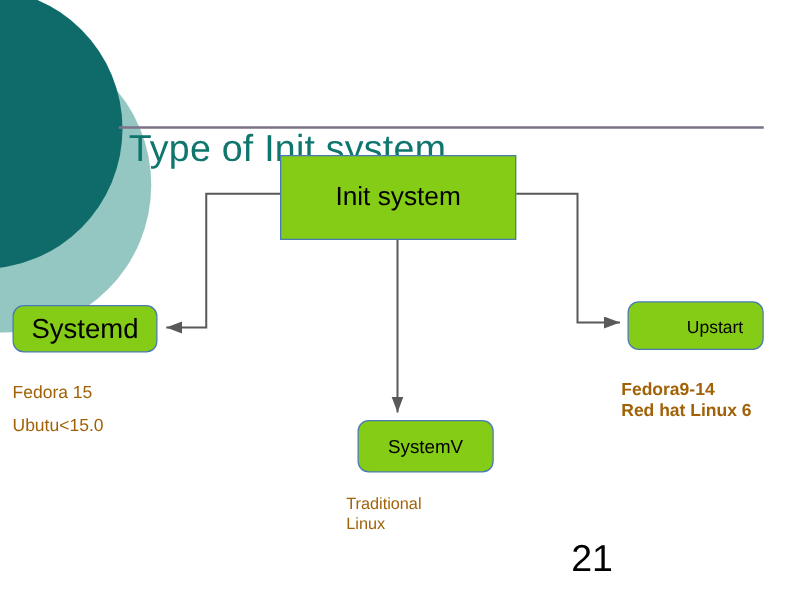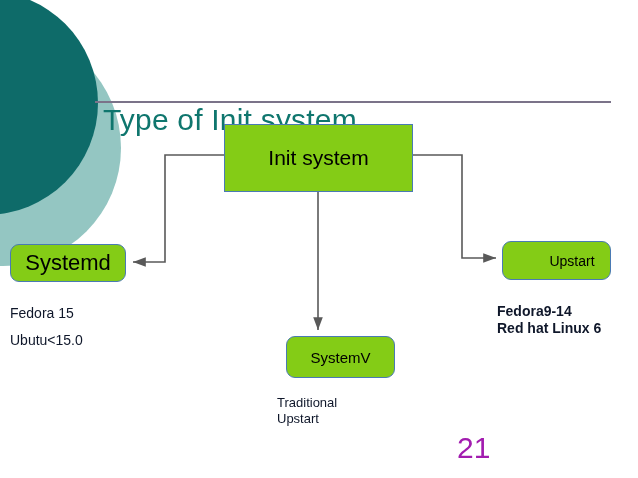--- a/index.html
+++ b/index.html
@@ -91,36 +91,36 @@
   #connectors {
     position: absolute;
     left: 0; top: 0;
     width: 638px; height: 478px;
     pointer-events: none;
   }
 
   
   .caption {
     position: absolute;
-    color: #0f172a;
+    color: #a16207;
     font-size: 14px;
     line-height: 17px;
     white-space: pre-line;
   }
   #cap-systemd   { left: 10px;  top: 300px; line-height: 27px; }
   #cap-upstart   { left: 497px; top: 303px; font-weight: bold; }
   #cap-systemv   { left: 277px; top: 395px; font-size: 13px; line-height: 16px; }
 
   
   #page-number {
     position: absolute;
     left: 457px;
     top: 431px;
     font-size: 30px;
-    color: #a21caf;
+    color: #000000;
   }
 </style>
 </head>
 <body>
 
 <div id="slide">
 
   <svg id="deco" viewBox="0 0 200 300" width="200" height="300">
     <circle cx="3" cy="148" r="118" fill="#94c6c2"></circle>
     <circle cx="-14" cy="103" r="112" fill="#0e6b69"></circle>
@@ -148,20 +148,20 @@
   <div class="node rounded" id="node-systemd">Systemd</div>
 
   <div class="node rounded" id="node-systemv">SystemV</div>
 
   <div class="node rounded" id="node-upstart">Upstart</div>
 
   <div class="caption" id="cap-systemd">Fedora 15
 Ubutu&lt;15.0</div>
 
   <div class="caption" id="cap-systemv">Traditional
-Upstart</div>
+Linux</div>
 
   <div class="caption" id="cap-upstart">Fedora9-14
 Red hat Linux 6</div>
 
   <div id="page-number">21</div>
 
 </div>
 
 </body></html>

